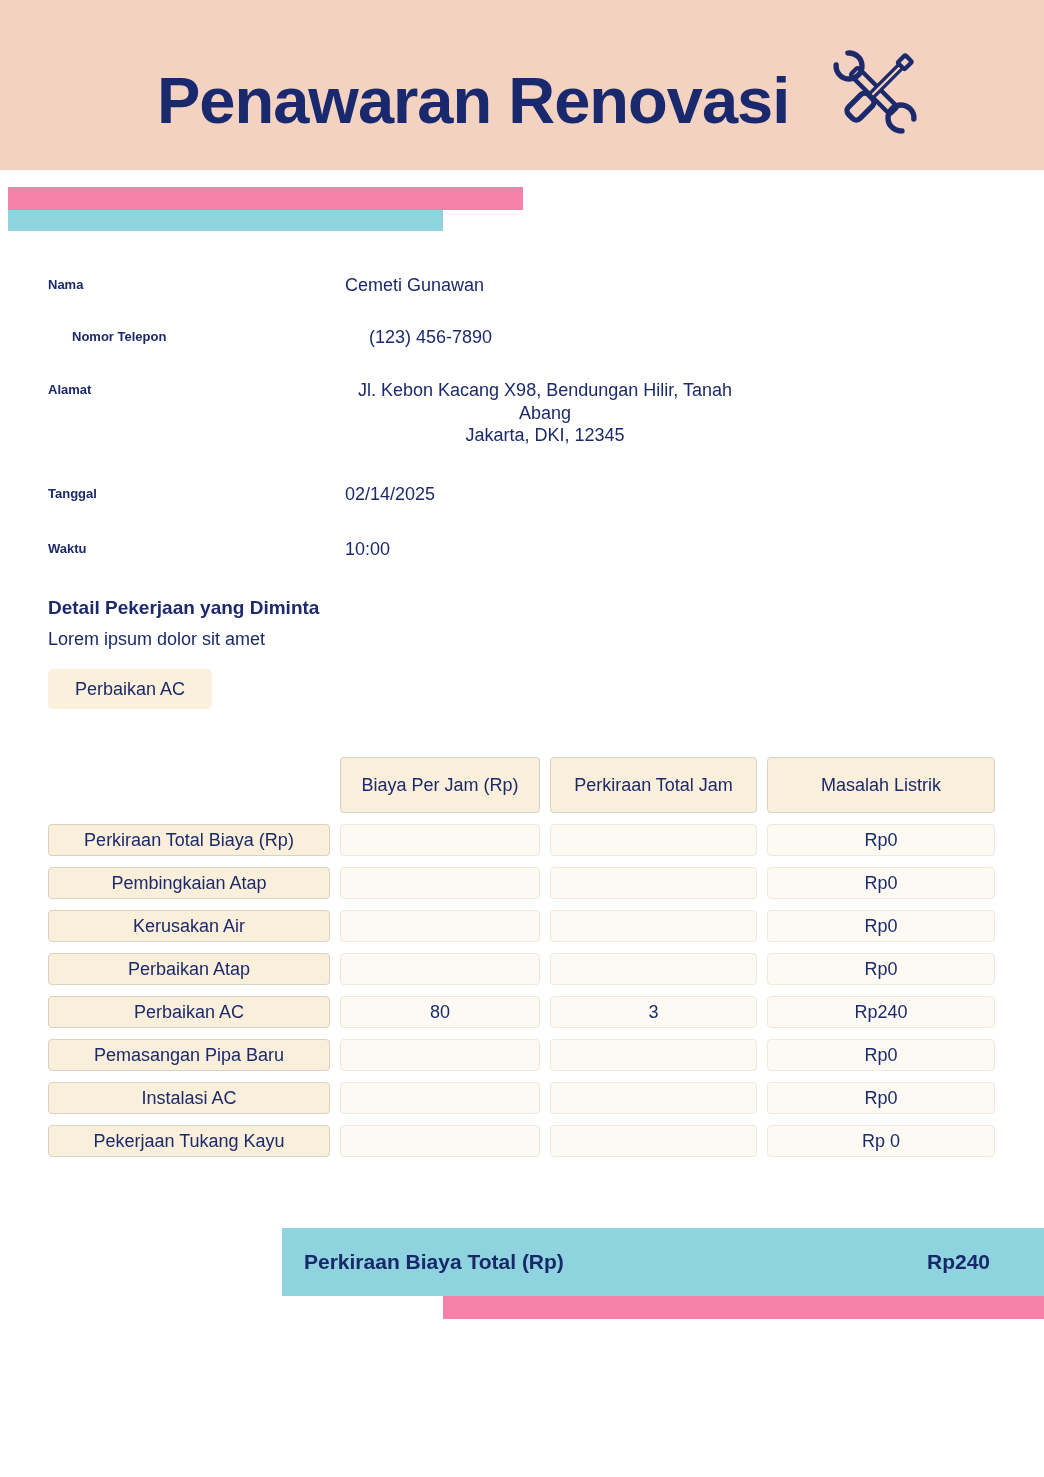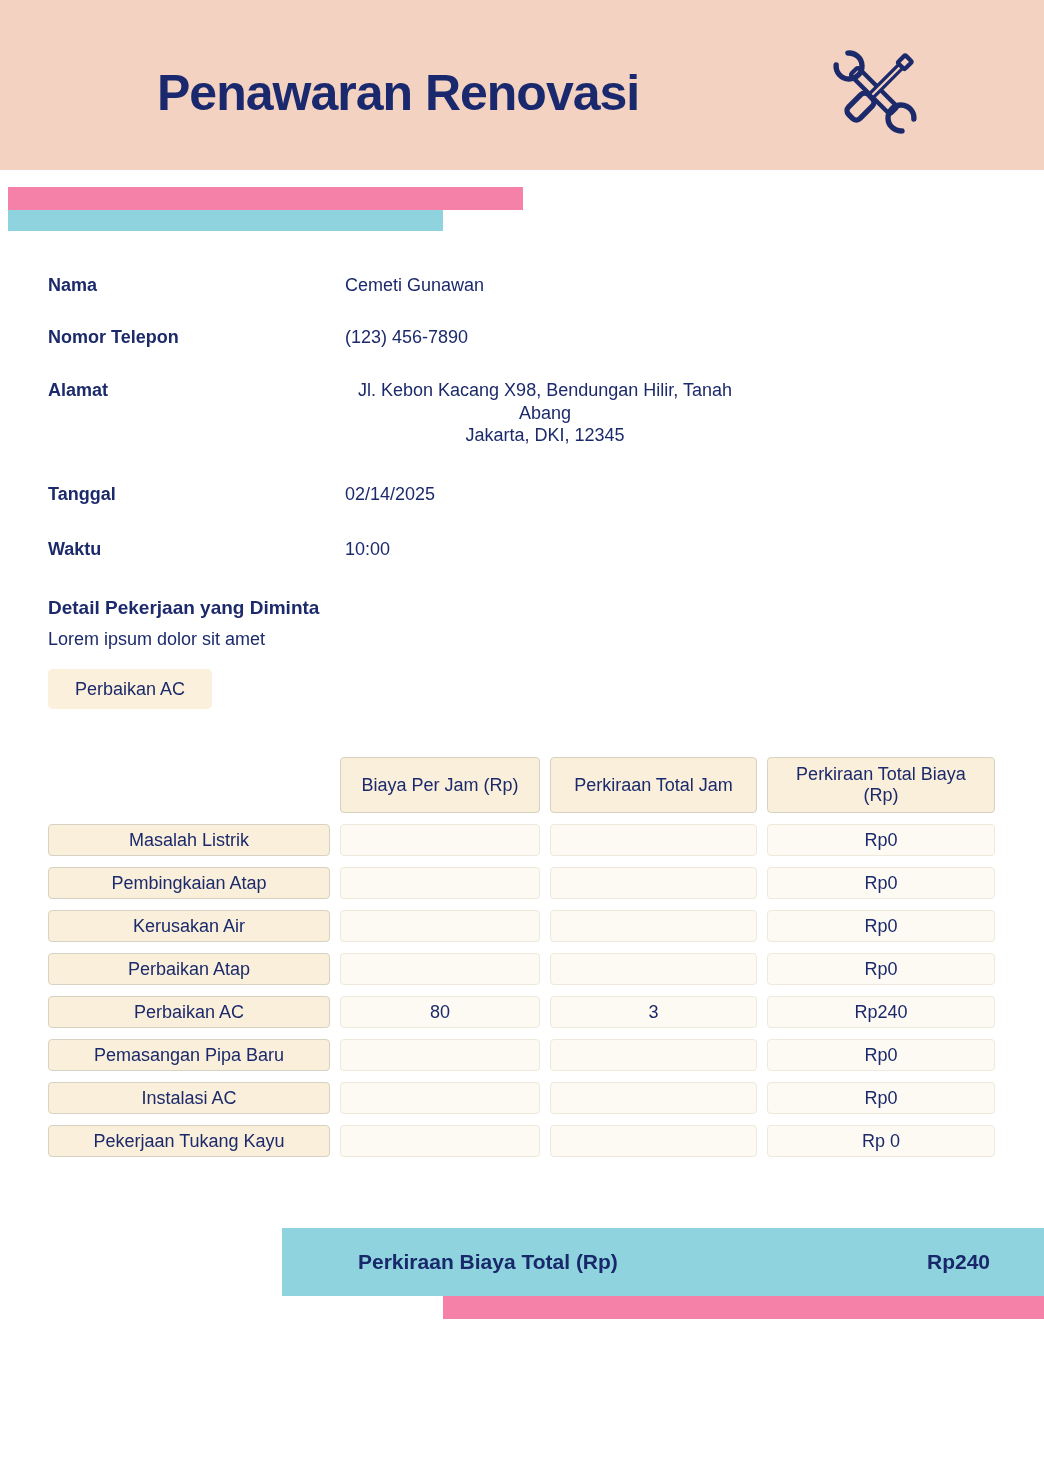--- a/index.html
+++ b/index.html
@@ -8,38 +8,38 @@
     width:1044px; height:1477px;
     font-family:"Liberation Sans","DejaVu Sans",sans-serif;
     color:#1C2A6B;
   }
   .page { position:relative; width:1044px; height:1477px; background:#ffffff; overflow:hidden; }
 
   
   .header-band { position:absolute; left:0; top:0; width:1044px; height:170px; background:#F3D2C1; }
   .page-title {
     position:absolute; left:157px; top:68px;
-    font-size:50px; font-weight:700; letter-spacing:-1px; line-height:1; color:#1A296E;
+    font-size:65px; font-weight:700; letter-spacing:-1px; line-height:1; color:#1A296E;
     white-space:nowrap;
   }
   .tools-icon-box { position:absolute; left:816px; top:38px; width:118px; height:108px; }
 
   
   .stripe-pink-top  { position:absolute; left:8px; top:187px; width:515px; height:23px; background:#F581A9; }
   .stripe-teal-top  { position:absolute; left:8px; top:210px; width:435px; height:21px; background:#8ED3DD; }
 
   
   .fields { position:absolute; left:48px; top:274px; width:950px; }
   .field-row { display:flex; align-items:flex-start; }
   .field-row:nth-child(1){ margin-bottom:30px; }
-  .field-row:nth-child(2){ margin-bottom:31px; }
+  .field-row:nth-child(2){ margin-bottom:31px;margin-left:24px; }
   .field-row:nth-child(3){ margin-bottom:36px; }
   .field-row:nth-child(4){ margin-bottom:33px; }
   .field-row:nth-child(5){ margin-bottom:37px; }
-  .field-label { width:297px; font-size:18px; font-weight:700; line-height:22px; }
+  .field-label { width:297px; font-size:13px; font-weight:700; line-height:22px; }
   .field-value { font-size:18px; line-height:22px; }
   .field-value.alamat { width:400px; line-height:22.5px;text-align:center; }
 
   .detail-heading { font-size:19px; font-weight:700; line-height:22px; margin-bottom:9px; }
   .detail-text { font-size:18px; line-height:22px; margin-bottom:19px; }
 
   .jenis-row { display:flex; align-items:flex-start; }
   .jenis-label { width:297px; font-size:19px; font-weight:700; line-height:24px; }
   .chip {
     background:#FAF0DB; border-radius:5px; padding:9px 27px;
@@ -61,21 +61,21 @@
   }
   .tcorner { background:transparent; }
   .thead, .tlabel { background:#F9EFDA; border:1px solid #D8D2C2; }
   .thead { padding:2px 10px; }
   .tinput { background:#FCFAF2; border:1px solid #EFE9DB; }
 
   
   .total-bar {
     position:absolute; left:282px; top:1228px; width:762px; height:68px;
     background:#8ED3DD; display:flex; align-items:center; justify-content:space-between;
-    padding:0 54px 0 76px;
+    padding:0 54px 0 22px;
   }
   .total-label, .total-value { font-size:21px; font-weight:700; color:#18286B; }
   .stripe-pink-bottom { position:absolute; left:443px; top:1296px; width:601px; height:23px; background:#F581A9; }
 </style>
 </head>
 <body>
 
 <div class="page">
 
   <div class="header-band">
@@ -130,23 +130,23 @@
 
     <div class="jenis-row">
       <div class="chip">Perbaikan AC</div>
     </div>
   </div>
 
   <div class="cost-table">
     <div class="tcell tcorner"></div>
     <div class="tcell thead">Biaya Per Jam (Rp)</div>
     <div class="tcell thead">Perkiraan Total Jam</div>
+    <div class="tcell tlabel">Masalah Listrik</div>
+
     <div class="tcell thead">Perkiraan Total Biaya (Rp)</div>
-
-    <div class="tcell tlabel">Masalah Listrik</div>
     <div class="tcell tinput"></div>
     <div class="tcell tinput"></div>
     <div class="tcell tinput">Rp0</div>
 
     <div class="tcell tlabel">Pembingkaian Atap</div>
     <div class="tcell tinput"></div>
     <div class="tcell tinput"></div>
     <div class="tcell tinput">Rp0</div>
 
     <div class="tcell tlabel">Kerusakan Air</div>

